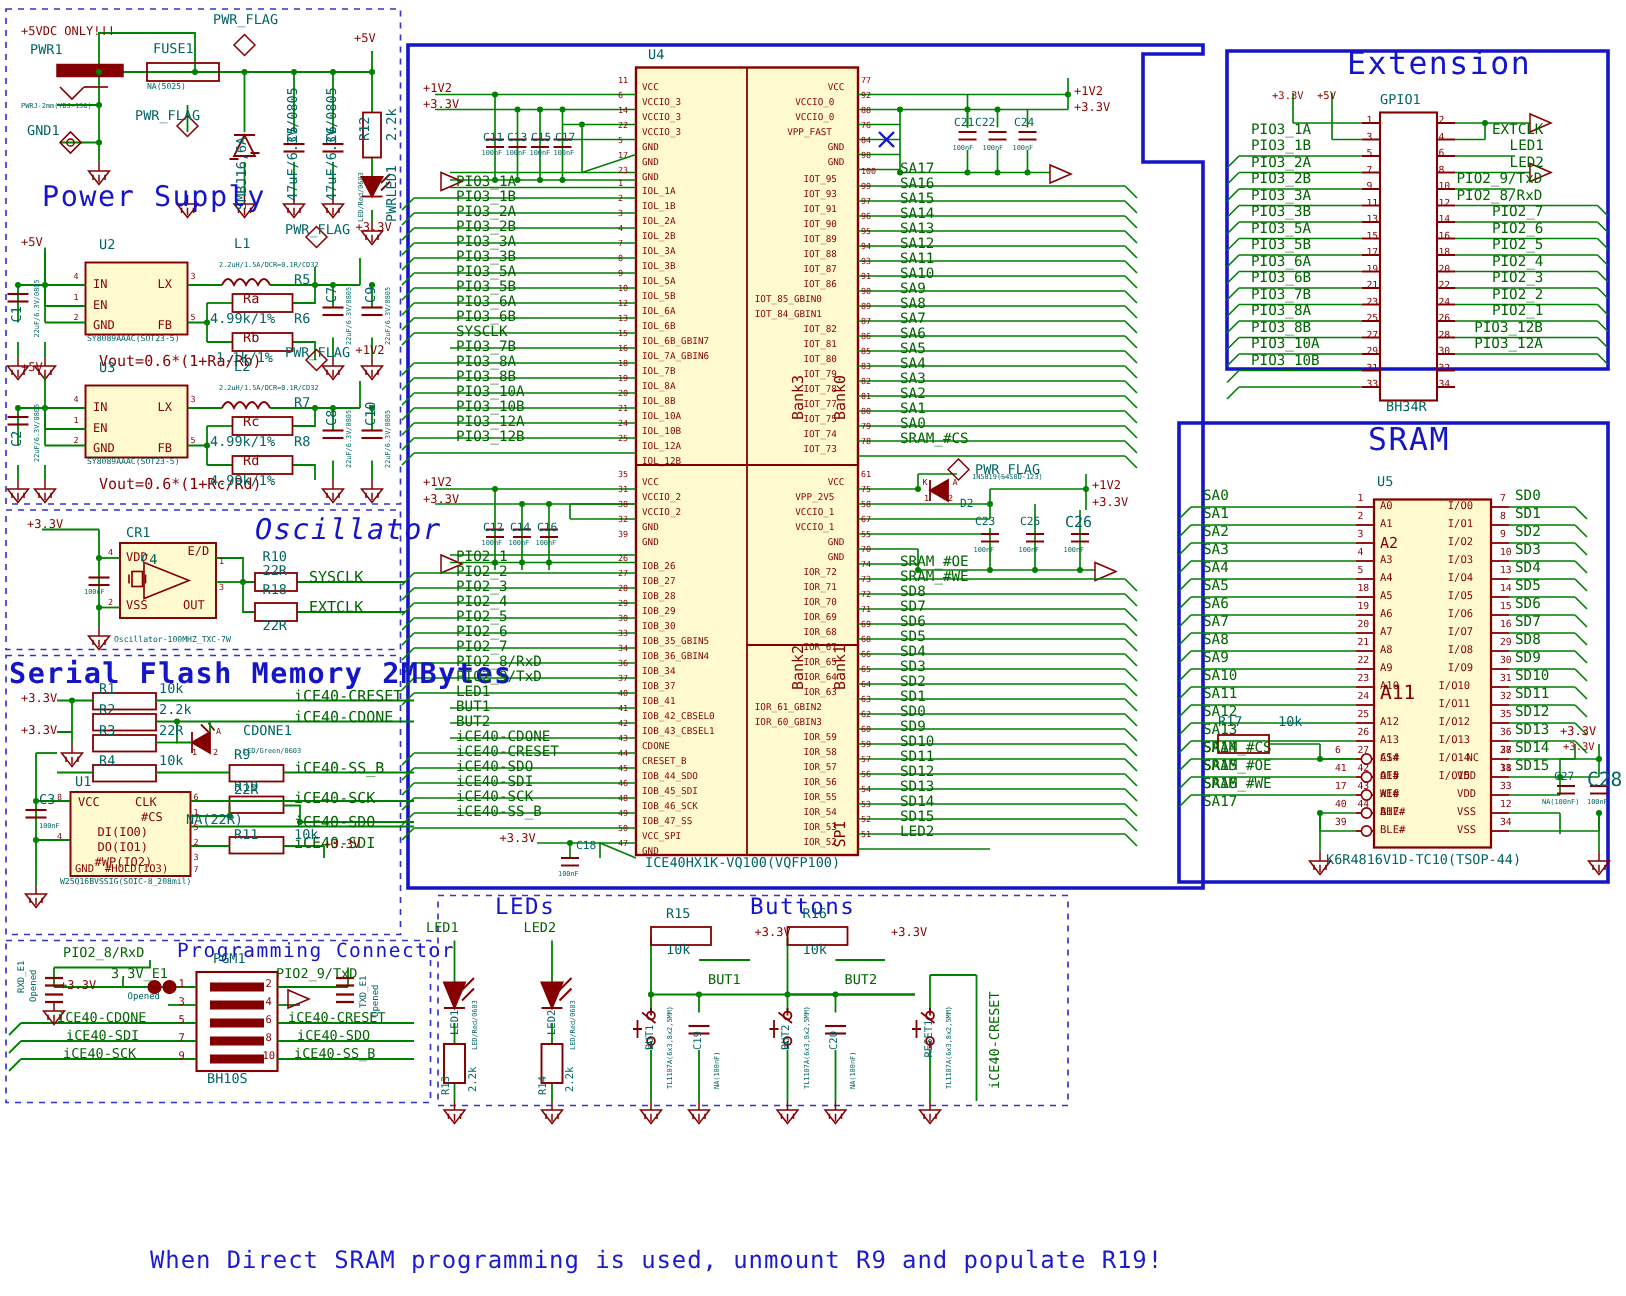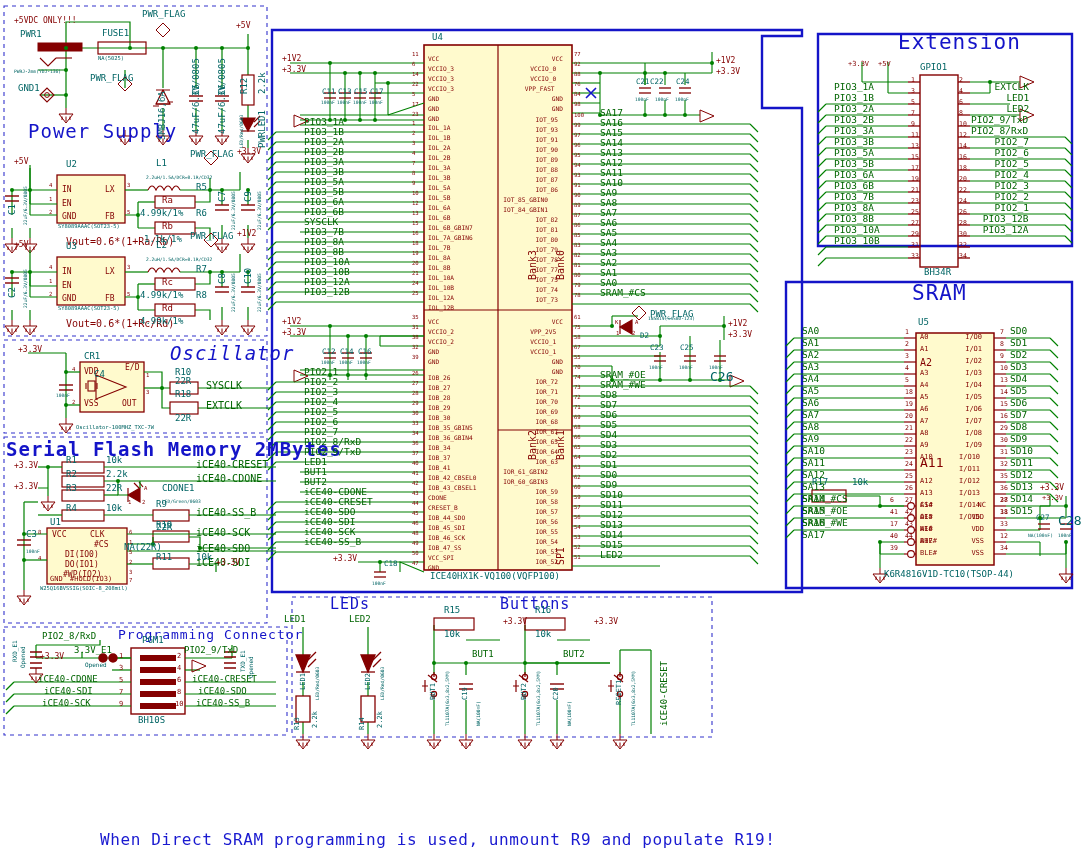--- a/index.html
+++ b/index.html
@@ -1187,21 +1187,21 @@
 <div class="t pwr" style="left:728px;top:320px;">+1V2</div>
 <div class="t pwr" style="left:728px;top:331px;">+3.3V</div>
 <div class="t tiny" style="left:648px;top:317px;">1N5819(S4S0D-123)</div>
 <div class="t net" style="left:640px;top:332px;font-size:7.5px;">D2</div>
 <div class="t pnum" style="left:616px;top:331px;">1</div>
 <div class="t pnum" style="left:632px;top:331px;">2</div>
 <div class="t pnum" style="left:615px;top:320px;">K</div>
 <div class="t pnum" style="left:635px;top:320px;">A</div>
 <div class="t net" style="left:650px;top:344px;font-size:7.5px;">C23</div>
 <div class="t net" style="left:680px;top:344px;font-size:7.5px;">C25</div>
-<div class="t net" style="left:710px;top:344px;font-size:13px;margin-top:26px;">C26</div>
+<div class="t net" style="left:710px;top:344px;font-size:10px;">C26</div>
 <div class="t tiny" style="left:649px;top:366px;">100nF</div>
 <div class="t tiny" style="left:679px;top:366px;">100nF</div>
 <div class="t tiny" style="left:709px;top:366px;">100nF</div>
 
 <div class="t sec" style="left:898px;top:32px;font-size:21px;">Extension</div>
 <div class="t pwr" style="left:848px;top:61px;font-size:7px;">+3.3V</div>
 <div class="t pwr" style="left:878px;top:61px;font-size:7px;">+5V</div>
 <div class="t net" style="left:920px;top:63px;">GPIO1</div>
 <div class="t net" style="left:924px;top:268px;">BH34R</div>
 

